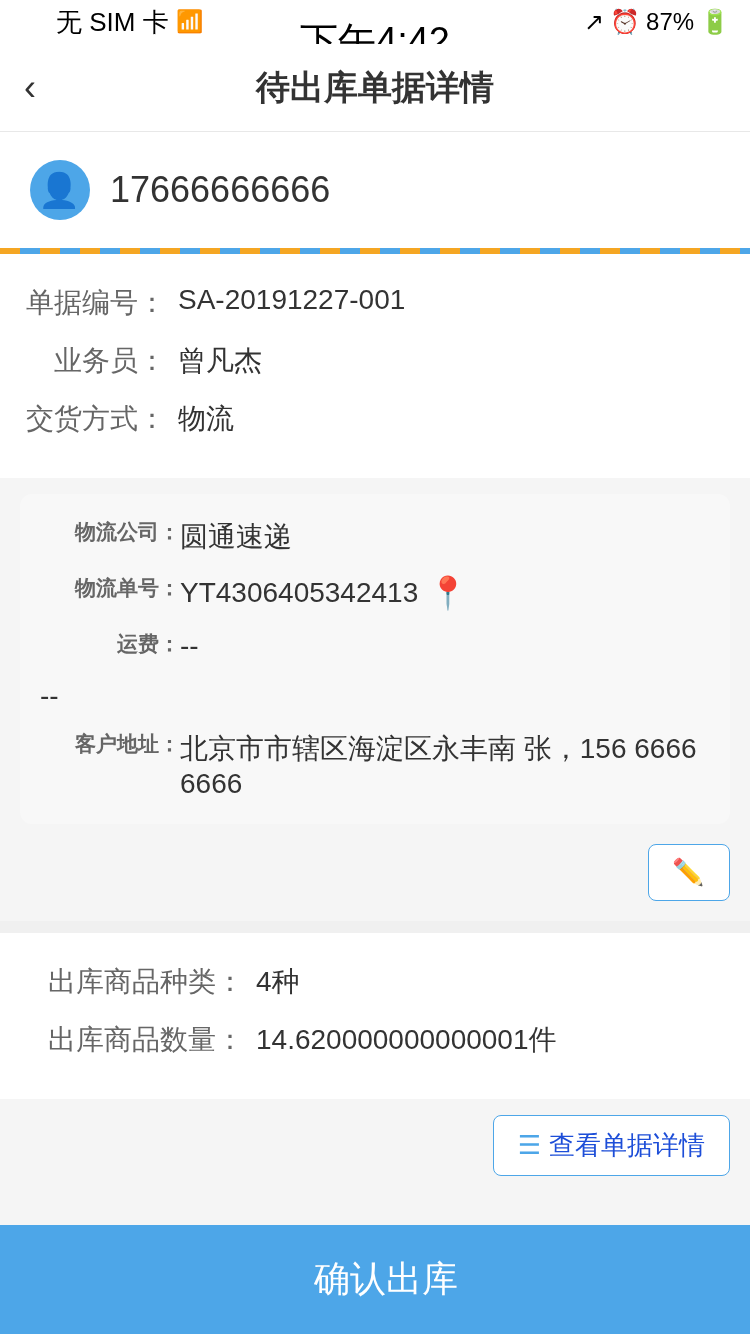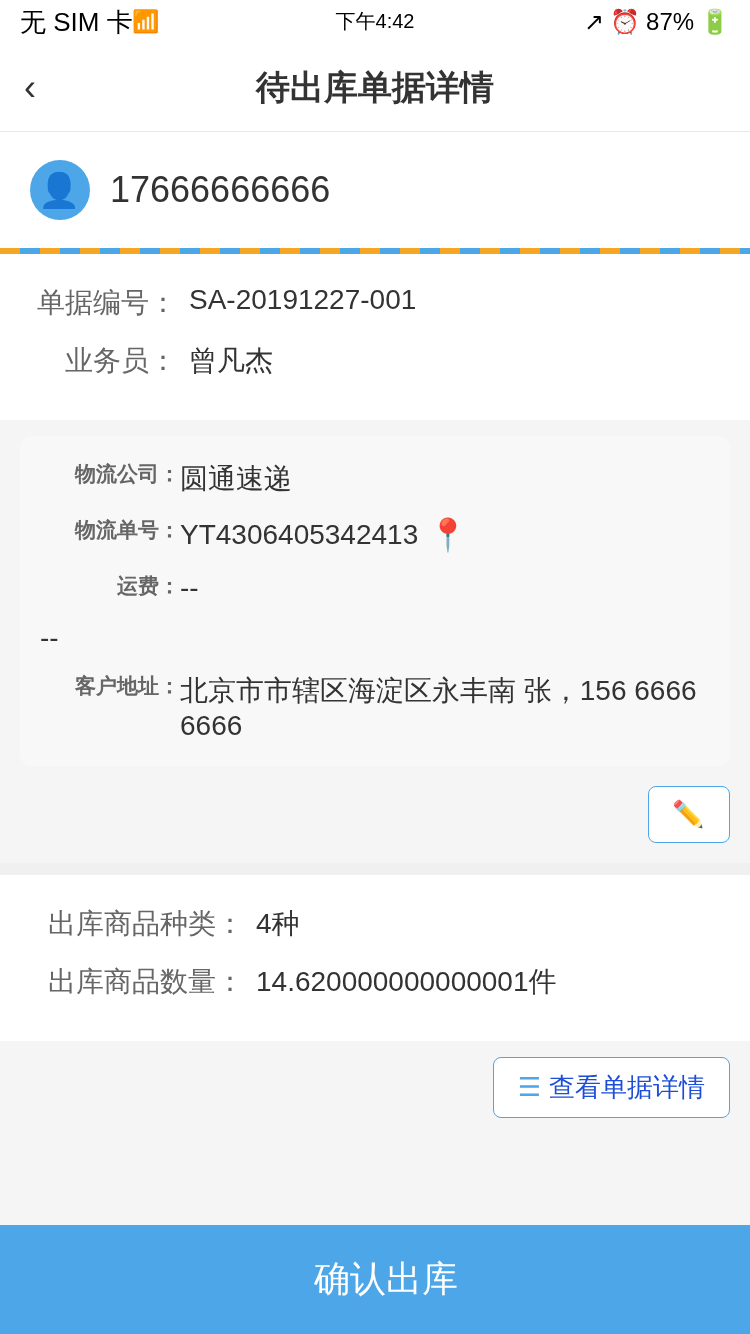--- a/index.html
+++ b/index.html
@@ -20,31 +20,33 @@
       background: #fff;
       display: flex;
       align-items: center;
       justify-content: space-between;
       padding: 0 20px;
       font-size: 28px;
     }
     .status-left {
       display: flex;
       align-items: center;
+      gap: 8px;
       font-size: 26px;
       color: #000;
+      margin-left: 36px;
     }
     .status-center {
-      font-size: 20px;
+      font-size: 38px;
       font-weight: 500;
       color: #000;
       position: absolute;
       left: 50%;
       transform: translateX(-50%);
-      top: 8px;
+      top: 16px;
     }
     .status-right {
       display: flex;
       align-items: center;
       gap: 6px;
       font-size: 24px;
       color: #000;
     }
     .wifi-icon { font-size: 22px; }
 
@@ -113,21 +115,21 @@
       background: repeating-linear-gradient(
         90deg,
         #f5a623 0px, #f5a623 20px,
         #4da6e8 20px, #4da6e8 40px
       );
     }
 
     
     .info-section {
       background: #fff;
-      padding: 30px 30px 20px 37px;
+      padding: 30px 30px 20px 26px;
       margin-bottom: 16px;
     }
     .info-row {
       display: flex;
       align-items: flex-start;
       margin-bottom: 20px;
     }
     .info-label {
       font-size: 28px;
       color: #666;
@@ -308,20 +310,24 @@
 
   <div class="info-section">
     <div class="info-row">
       <span class="info-label">单据编号：</span>
       <span class="info-value">SA-20191227-001</span>
     </div>
     <div class="info-row">
       <span class="info-label">业务员：</span>
       <span class="info-value">曾凡杰</span>
     </div>
+    <div class="info-row">
+      <span class="info-label">交货方式：</span>
+      <span class="info-value">物流</span>
+    </div>
   </div>
 
   <div class="logistics-card">
     <div class="logistics-row">
       <span class="logistics-label">物流公司：</span>
       <span class="logistics-value">圆通速递</span>
     </div>
     <div class="logistics-row">
       <span class="logistics-label">物流单号：</span>
       <span class="logistics-value with-icon">

